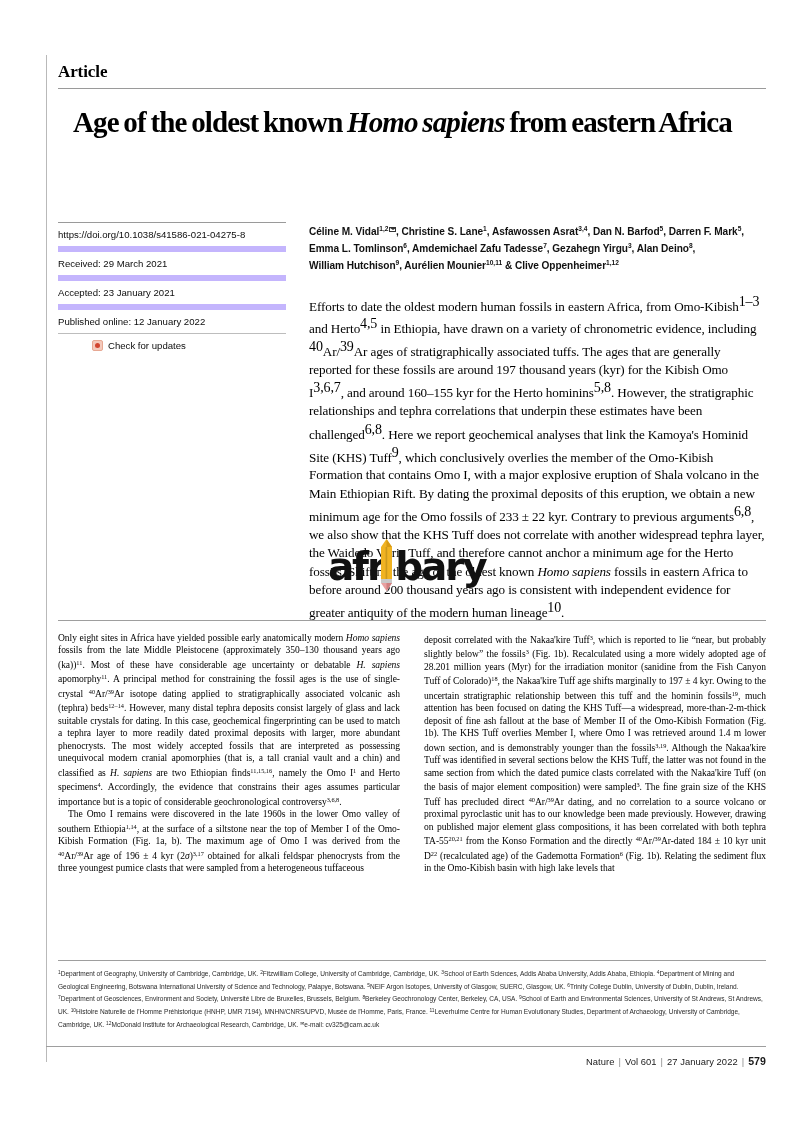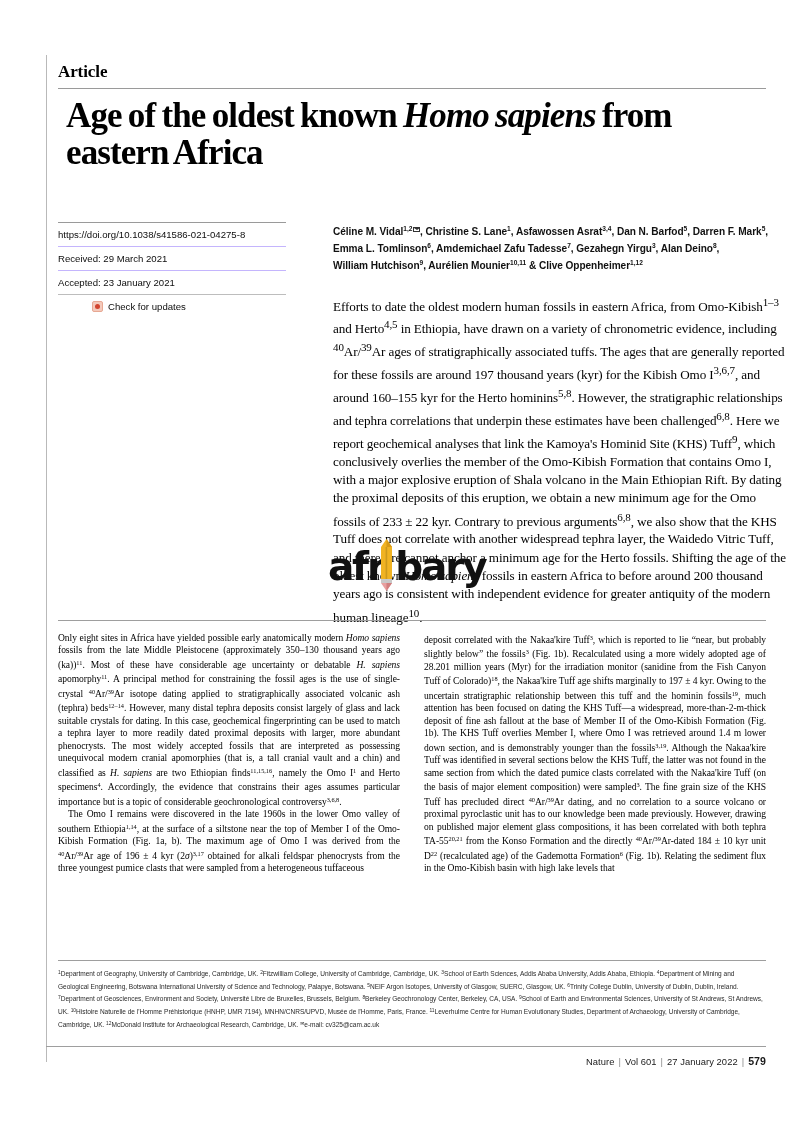--- a/index.html
+++ b/index.html
@@ -47,47 +47,47 @@
   .rule-top {
     height: 1px; background: #9a9a9a;
     width: 708px;
     margin: 0 0 8px 0;
   }
 
   
   .title {
     font-family: "Liberation Serif", "DejaVu Serif", serif;
     font-weight: bold;
-    font-size: 35px;
+    font-size: 29px;
     line-height: 37px;
     letter-spacing: -0.9px;
-    margin: 8px;
+    margin: 15px;
     width: 700px;
     word-spacing: -1.6px;
   }
   .title i { font-style: italic; }
 
   
   .headblock {
     position: absolute;
     left: 52px; top: 222px;
     width: 708px;
   }
-  .headflex { display: flex; align-items: flex-start; gap: 24px; }
+  .headflex { display: flex; align-items: flex-start; }
 
   .meta {
     width: 228px;
     flex: 0 0 228px;
     font-family: "Liberation Sans", "DejaVu Sans", sans-serif;
     font-size: 9.6px;
     line-height: 12px;
     color: #0d0d0d;
   }
   .meta .mrow {
-    border-top: 1px solid #c4b5fd;
+    border-top: 6px solid #c4b5fd;
     padding: 5.5px 0 5.5px 0;
     white-space: nowrap;
   }
   .meta .mrow:first-child { border-top: 1px solid #9a9a9a; }
   .meta .mrow.crossmark {
     border-top: 1px solid #bdbdbd;
     display: flex; align-items: center; gap: 5px; padding-left: 34px;
   }
   .cm-icon {
     width: 11px; height: 11px;
@@ -143,21 +143,21 @@
     margin-top: 19px;
     font-family: "Liberation Serif", "DejaVu Serif", serif;
     font-size: 13.15px;
     line-height: 18.35px;
     letter-spacing: -0.12px;
     color: #000;
     text-align: left;
     width: 456px;
   }
   .abstract i { font-style: italic; }
-  .abstract sup { font-size: 11px; vertical-align: 4.5px; }
+  .abstract sup { font-size: 14px; vertical-align: 4.5px; }
 
   
   .bodywrap {
     position: absolute;
     left: 52px; top: 620px;
     width: 708px;
   }
   .body-rule {
     height: 1px; background: #9e9e9e; width: 708px;
     margin-bottom: 11px;
@@ -255,20 +255,21 @@
     <h1 class="title"><span>Age of the oldest known </span><i>Homo sapiens</i><span> from eastern Africa</span></h1>
   </div>
 
   <div class="headblock">
     <div class="headflex">
 
       <div class="meta">
         <div class="mrow">https://doi.org/10.1038/s41586-021-04275-8</div>
         <div class="mrow">Received: 29 March 2021</div>
         <div class="mrow">Accepted: 23 January 2021</div>
+        <div class="mrow">Published online: 12 January 2022</div>
         <div class="mrow crossmark">
           <span class="cm-icon"></span>
           <span>Check for updates</span>
         </div>
       </div>
 
       <div class="rightcol">
         <div class="authors">
           <div>Céline M. Vidal<sup>1,2</sup><span class="env"></span>, Christine S. Lane<sup>1</sup>, Asfawossen Asrat<sup>3,4</sup>, Dan N. Barfod<sup>5</sup>, Darren F. Mark<sup>5</sup>,</div>
           <div>Emma L. Tomlinson<sup>6</sup>, Amdemichael Zafu Tadesse<sup>7</sup>, Gezahegn Yirgu<sup>3</sup>, Alan Deino<sup>8</sup>,</div>

